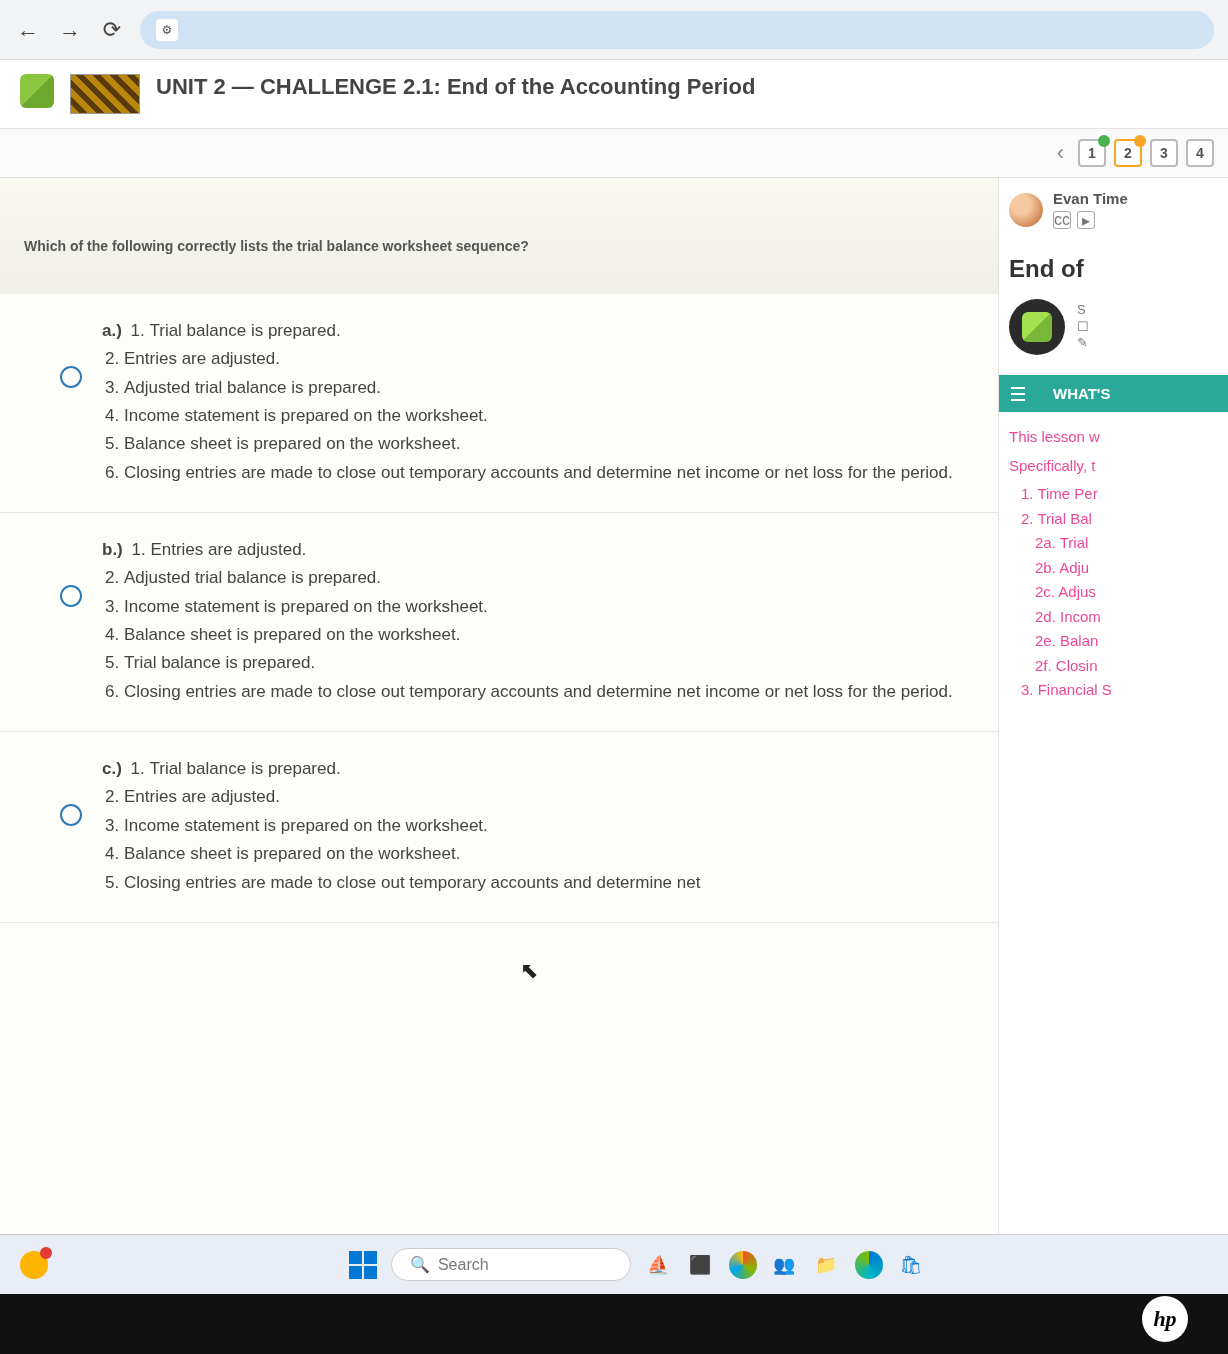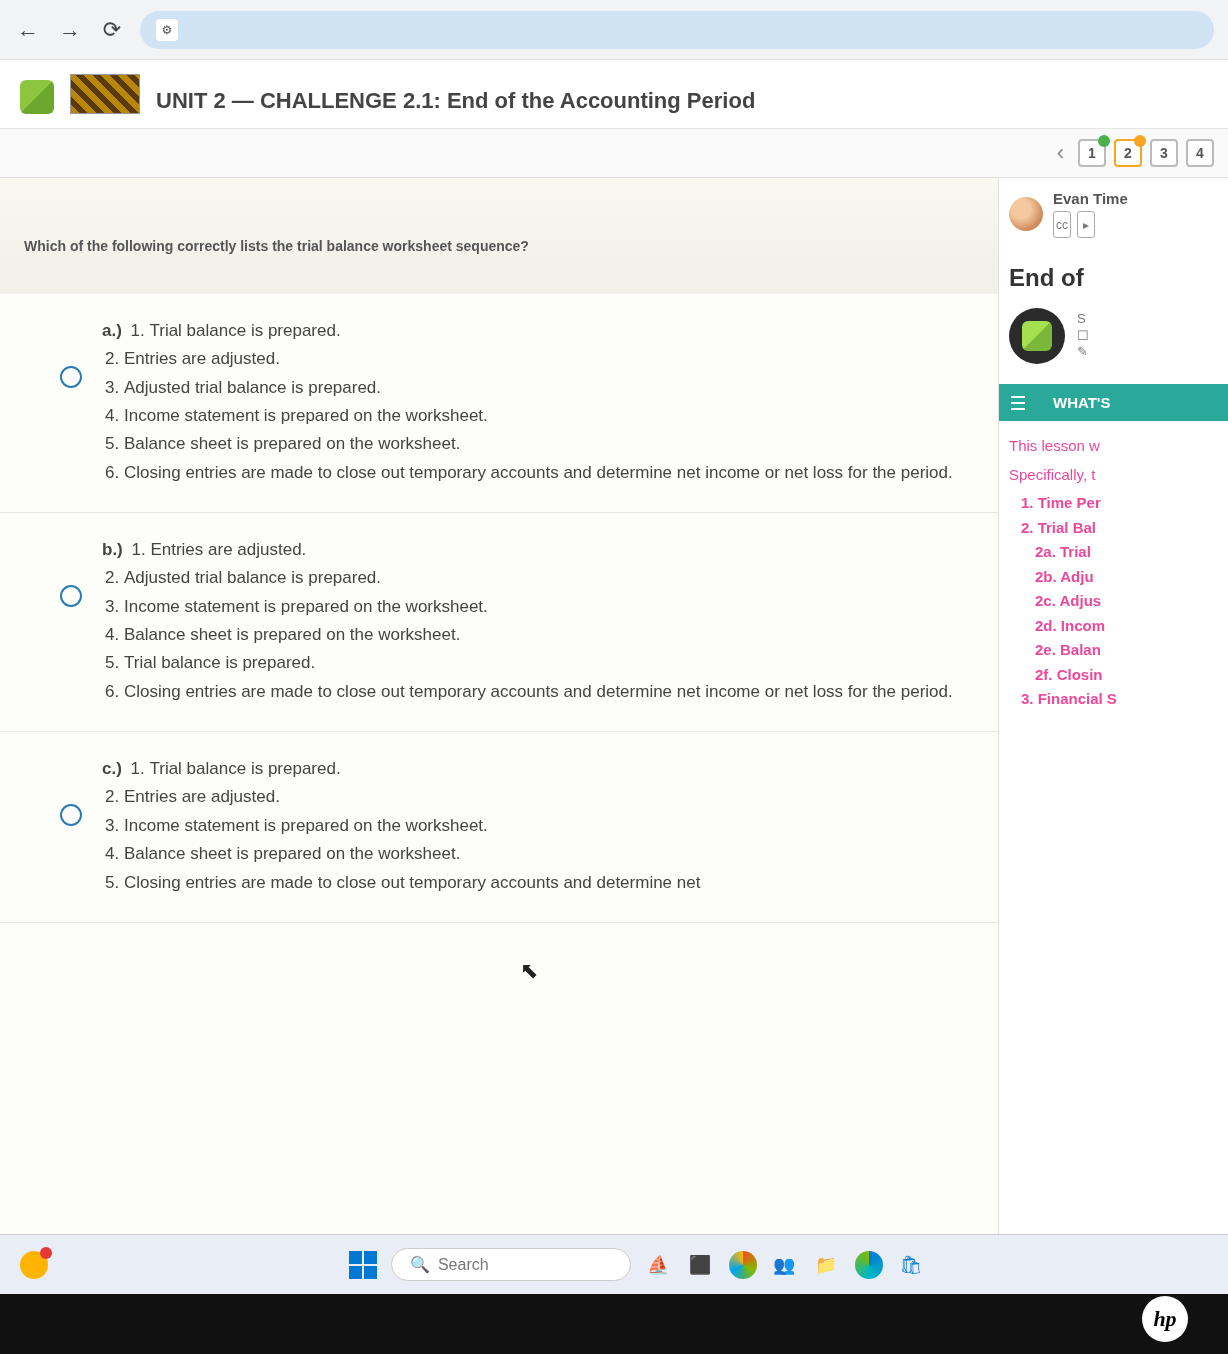--- a/index.html
+++ b/index.html
@@ -48,21 +48,21 @@
     border-radius: 4px;
     display: flex;
     align-items: center;
     justify-content: center;
     font-size: 12px;
     color: #555;
   }
   
   .course-header {
     display: flex;
-    align-items: flex-end;
+    align-items: flex-start;
     gap: 16px;
     padding: 14px 20px;
     background: #fff;
     border-bottom: 1px solid #e5e5e5;
   }
   .sophia-logo {
     width: 34px;
     height: 34px;
     border-radius: 6px;
     background: linear-gradient(135deg, #8cc63f 50%, #6da82e 50%);
@@ -193,24 +193,24 @@
   }
   .avatar {
     width: 34px; height: 34px;
     border-radius: 50%;
     background: radial-gradient(circle at 35% 35%, #f5c9a0 30%, #d08b5b 70%);
     flex-shrink: 0;
   }
   .user-name { font-weight: 600; color: #555; }
   .user-icons { display: flex; gap: 6px; margin-top: 4px; }
   .mini-ic {
-    width: 18px; height: 27px;
+    width: 18px; height: 18px;
     border: 1px solid #aaa;
     border-radius: 3px;
-    font-size: 12px;
+    font-size: 16px;
     display: flex; align-items: center; justify-content: center;
     color: #777;
   }
   .side-title {
     font-size: 24px;
     font-weight: 700;
     color: #333;
     padding: 14px 10px 10px 10px;
   }
   .badge-row {
@@ -247,21 +247,21 @@
       linear-gradient(#fff,#fff) 0 0/14px 2px no-repeat,
       linear-gradient(#fff,#fff) 0 6px/14px 2px no-repeat,
       linear-gradient(#fff,#fff) 0 12px/14px 2px no-repeat;
   }
   .side-body {
     padding: 14px 10px;
     color: #ec4899;
     line-height: 1.5;
   }
   .side-body .intro { margin-bottom: 6px; }
-  .outline { padding-left: 12px; font-weight: bold; }
+  .outline { padding-left: 12px; }
   .outline div { margin: 2px 0; }
   .outline .sub { padding-left: 14px; }
   
   .taskbar {
     position: absolute;
     left: 0; right: 0; bottom: 60px;
     height: 60px;
     background: #e9edf5;
     display: flex;
     align-items: center;

